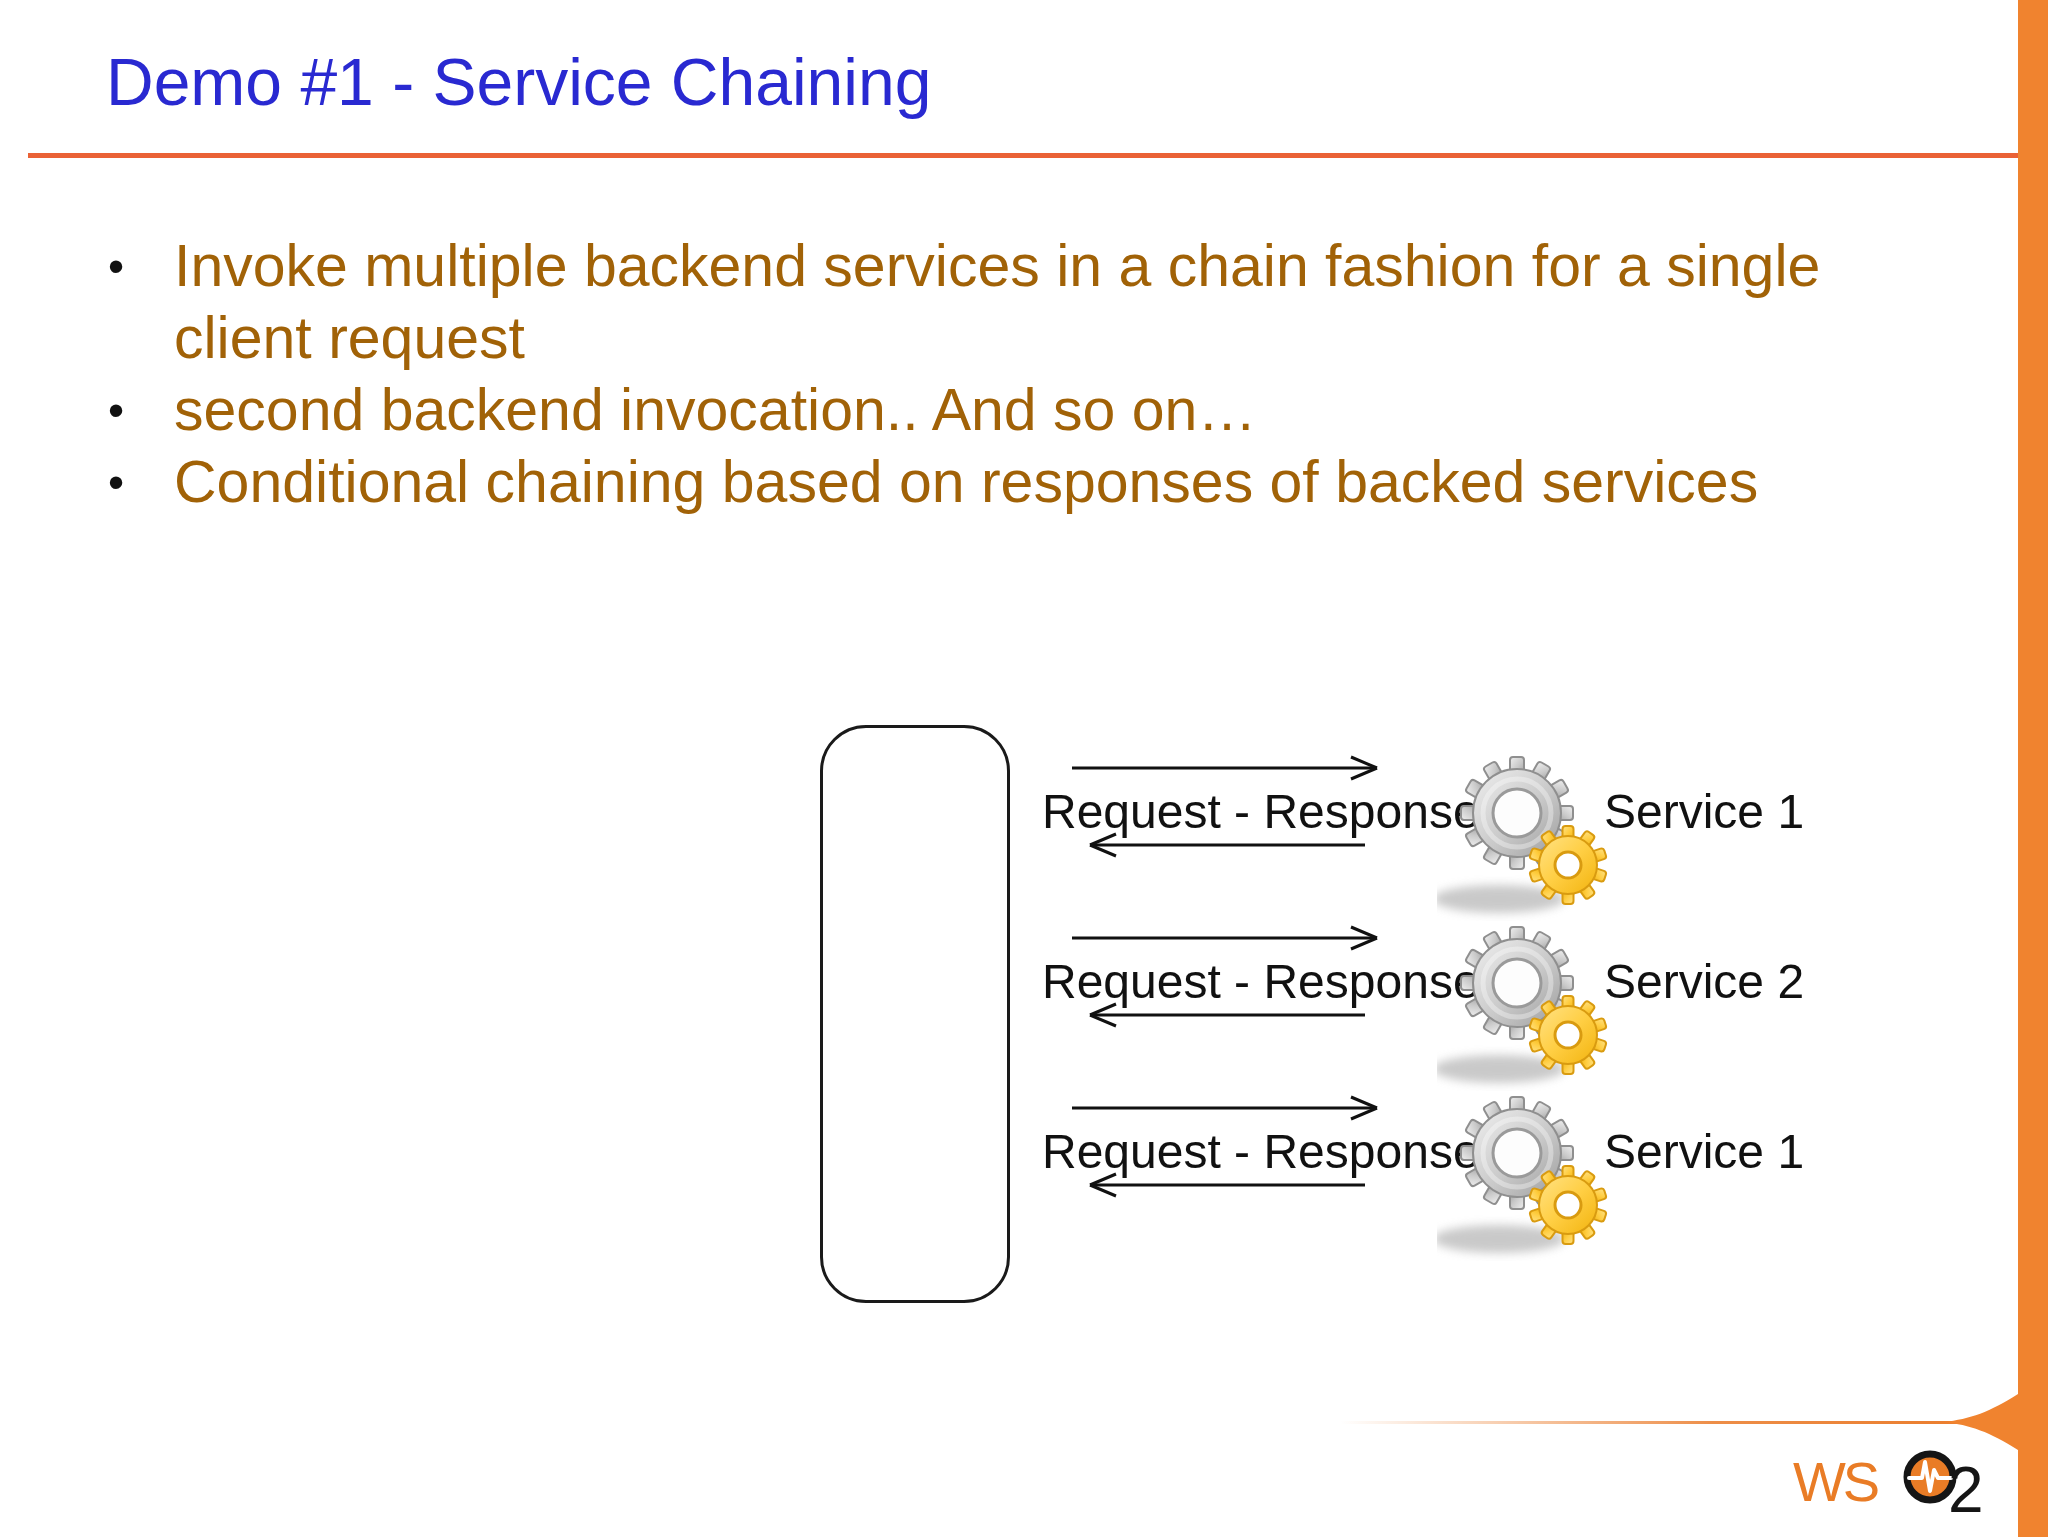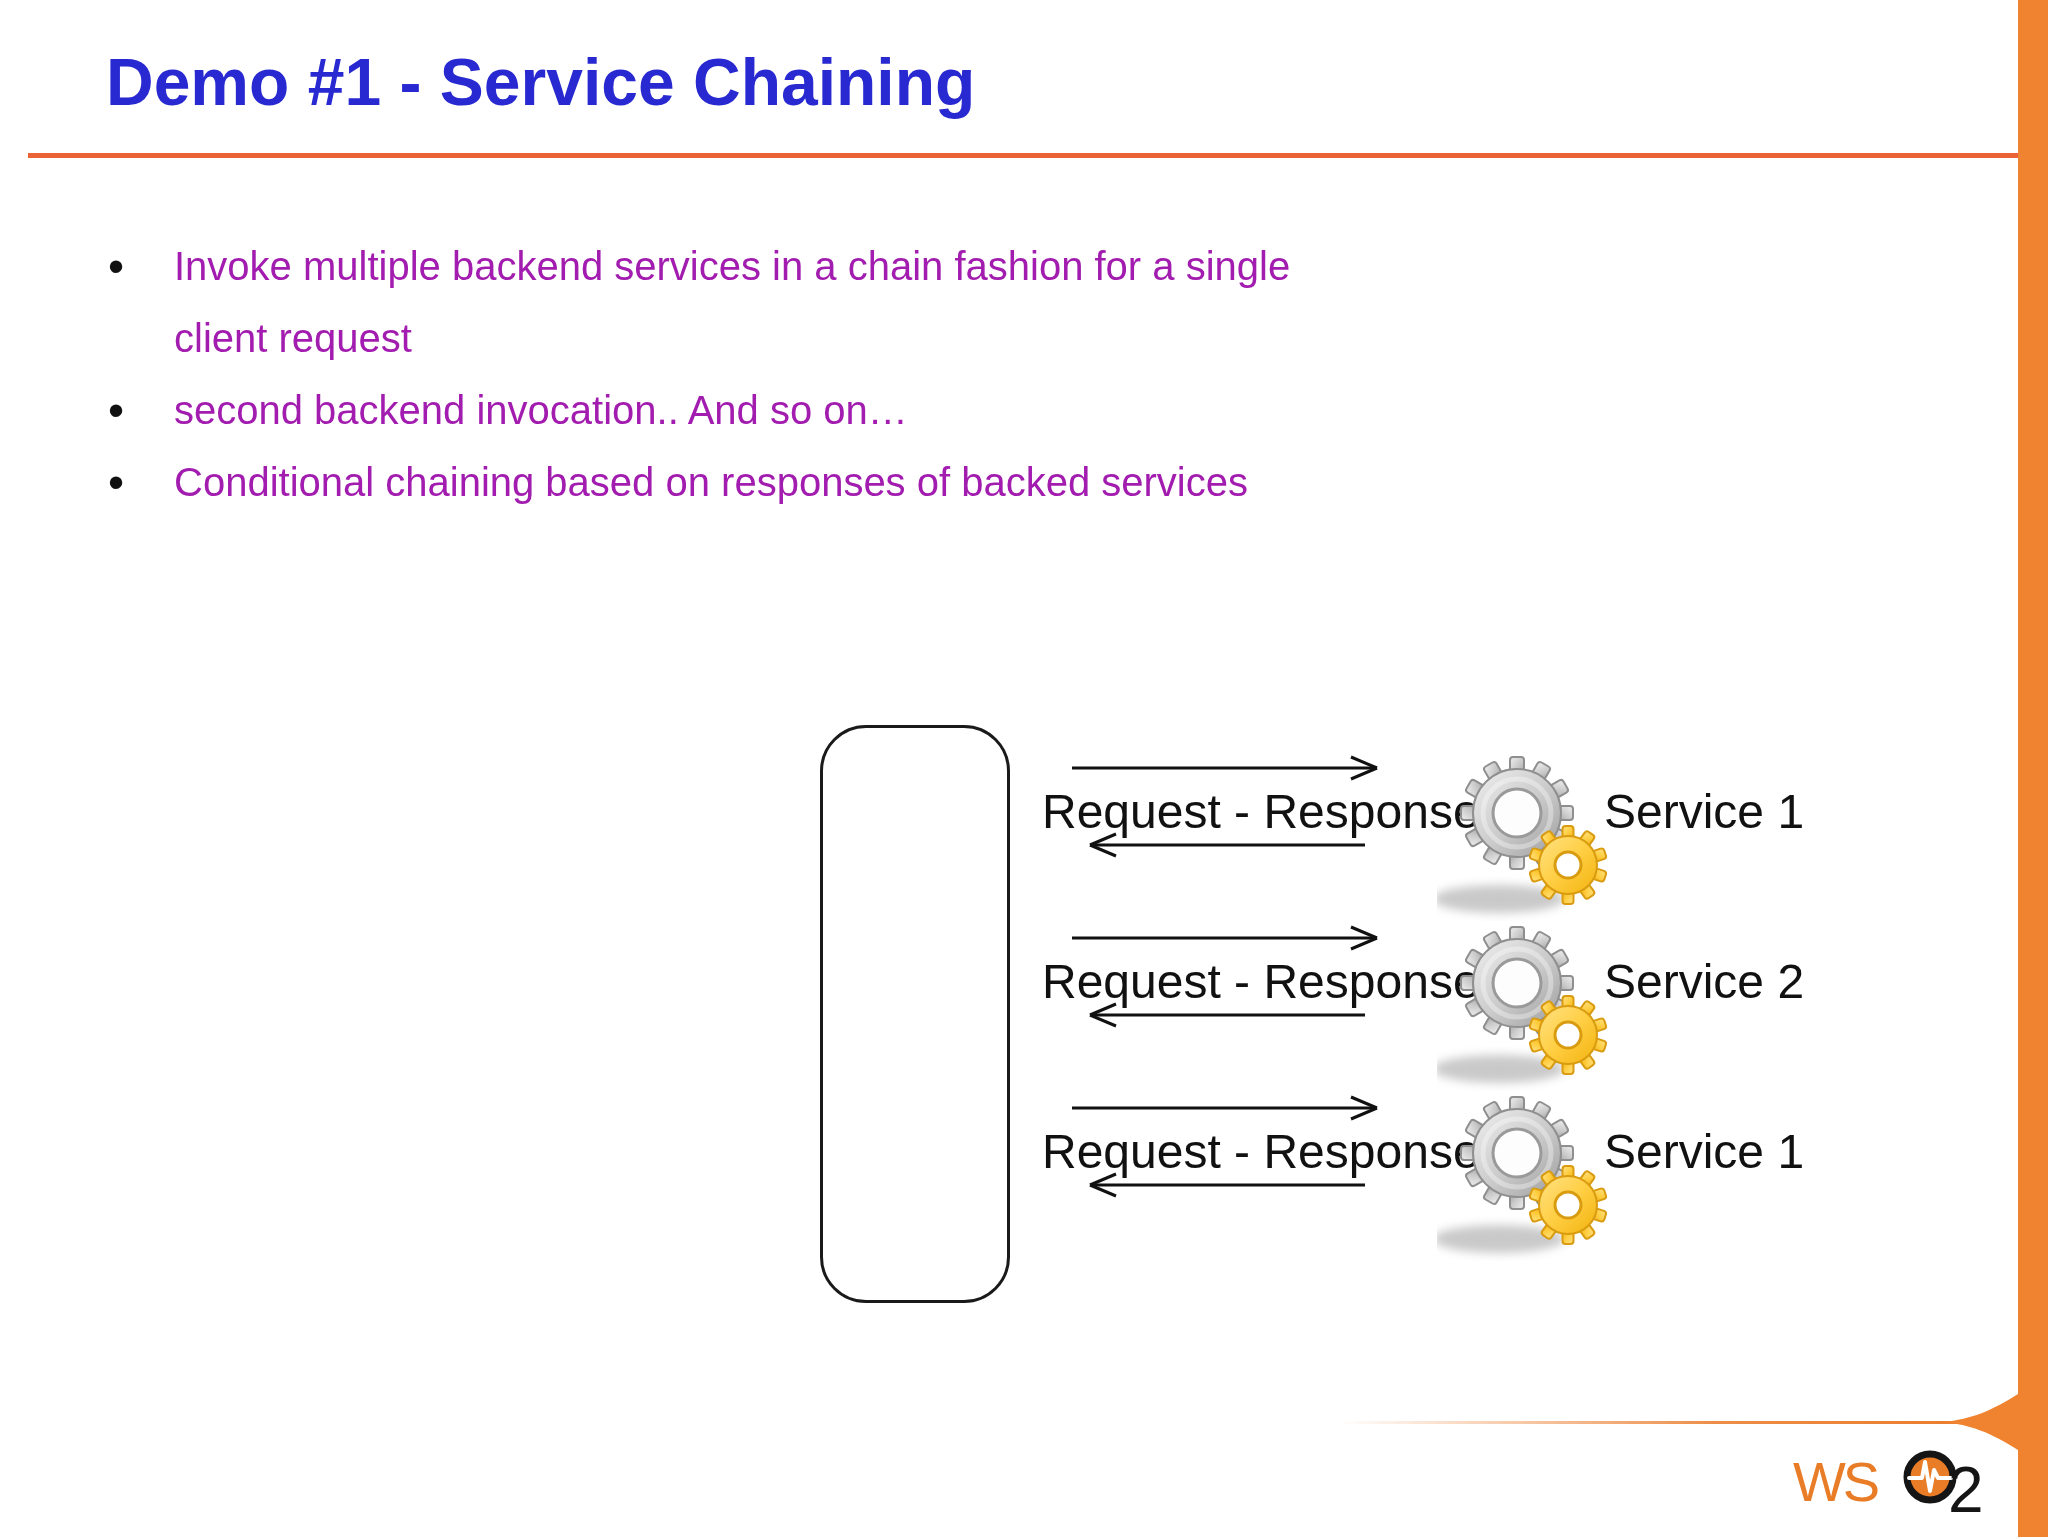--- a/index.html
+++ b/index.html
@@ -4,29 +4,29 @@
 <style>
   html,body{margin:0;padding:0;background:#fff;}
   .slide{position:relative;width:2048px;height:1537px;background:#ffffff;overflow:hidden;
          font-family:"Liberation Sans","DejaVu Sans",sans-serif;color:#111;}
 
   
   .side-bar{position:absolute;top:0;right:0;width:30px;height:1537px;background:var(--sidebar-orange,#F0832F);}
 
   
   .title{position:absolute;left:106px;top:44px;margin:0;font-size:66px;line-height:76px;
-         font-weight:700;color:var(--title-blue,#2929D1);white-space:nowrap;}
+         font-weight:400;color:var(--title-blue,#2929D1);white-space:nowrap;}
   .title-underline{position:absolute;left:28px;top:153px;height:5px;right:30px;
          background:var(--underline-orange,#EA6236);}
 
   
   .bullets{position:absolute;left:106px;top:230px;width:1900px;}
   .bullet-item{position:relative;padding-left:68px;}
   .bullet-dot{position:absolute;left:2px;top:8px;font-size:46px;line-height:56px;color:#111;}
-  .bullet-line{font-size:40px;line-height:72px;white-space:nowrap;color:#a21caf;}
+  .bullet-line{font-size:59px;line-height:72px;white-space:nowrap;color:#a16207;}
 
   
   .client-box{position:absolute;left:820px;top:725px;width:190px;height:578px;
               border:3px solid #1a1a1a;border-radius:46px;background:#fff;box-sizing:border-box;}
   .svc-row{position:absolute;left:0;width:2048px;height:180px;}
   .arrow{position:absolute;}
   .arrow path, .arrow line{stroke:#111;stroke-width:3;fill:none;}
   .arrow-right{left:1065px;top:13px;}
   .arrow-left{left:1065px;top:90px;}
   .rr-label{position:absolute;left:1042px;top:44px;font-size:48px;line-height:56px;white-space:nowrap;}

